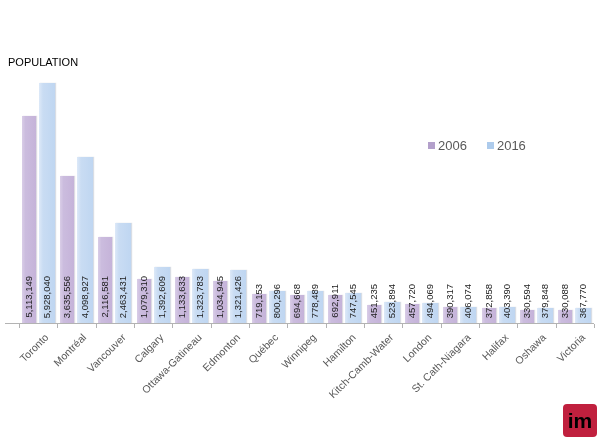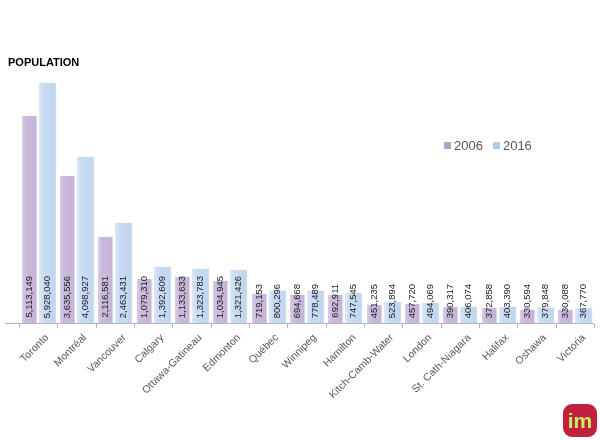--- a/index.html
+++ b/index.html
@@ -7,29 +7,29 @@
     position:relative; width:600px; height:441px; overflow:hidden;
     background:#ffffff; font-family:"Liberation Sans", sans-serif;
   }
   .header {
     position:absolute; top:0; left:0; width:600px; height:42px;
     background:#575757; display:flex; align-items:center;
   }
   .header-title { color:#f4f4f4; font-size:20px; padding-left:8px; letter-spacing:0.2px; }
   .section-label {
     position:absolute; left:8px; top:56px;
-    font-size:11px; font-weight:bold; color:#000;
+    font-size:11px; font-weight:normal; color:#000;
   }
   .watermark {
     position:absolute; left:300px; top:194px; transform:translateX(-50%);
     font-size:27px; color:#c9c9c9; white-space:nowrap;
   }
   .legend {
-    position:absolute; left:444px; top:138px;
-    display:flex; gap:10px; font-size:13px; color:#595959;
+    position:absolute; left:428px; top:138px;
+    display:flex; gap:20px; font-size:13px; color:#595959;
   }
   .legend-item { display:flex; align-items:center; gap:3px; }
   .legend-swatch { width:7px; height:7px; display:inline-block; }
   .plot { position:absolute; left:19px; top:83px; width:575px; height:240px; display:flex; }
   .group { flex:1 1 0; display:flex; align-items:flex-end; justify-content:center; gap:3px; }
   .col { position:relative; height:100%; display:flex; align-items:flex-end; justify-content:center; }
   .col-2006 { width:14px; }
   .col-2016 { width:16px; }
   .bar { width:100%; }
   .bar-2006 { background:linear-gradient(90deg,#d9cde7 0%,#cbbcde 25%,#c5b3d9 100%); box-shadow:1px 0 1px rgba(120,110,140,0.25); }
@@ -46,21 +46,21 @@
     font-size:10.5px; color:#595959;
     transform:rotate(-45deg); transform-origin:100% 0;
   }
   .footer {
     position:absolute; left:0; bottom:0; width:600px; height:35px;
     background:#575757; display:flex; align-items:center;
   }
   .footer-text { color:#f2f2f2; font-size:13px; padding-left:8px; }
   .logo {
     position:absolute; right:3px; bottom:4px; width:34px; height:33px;
-    border-radius:9px; background:#c0203e; color:#bef264;
+    border-radius:4px; background:#c0203e; color:#000000;
     font-weight:bold; font-size:21px;
     display:flex; align-items:center; justify-content:center;
   }
 </style>
 </head>
 <body>
 
 <div class="page">
 
 

